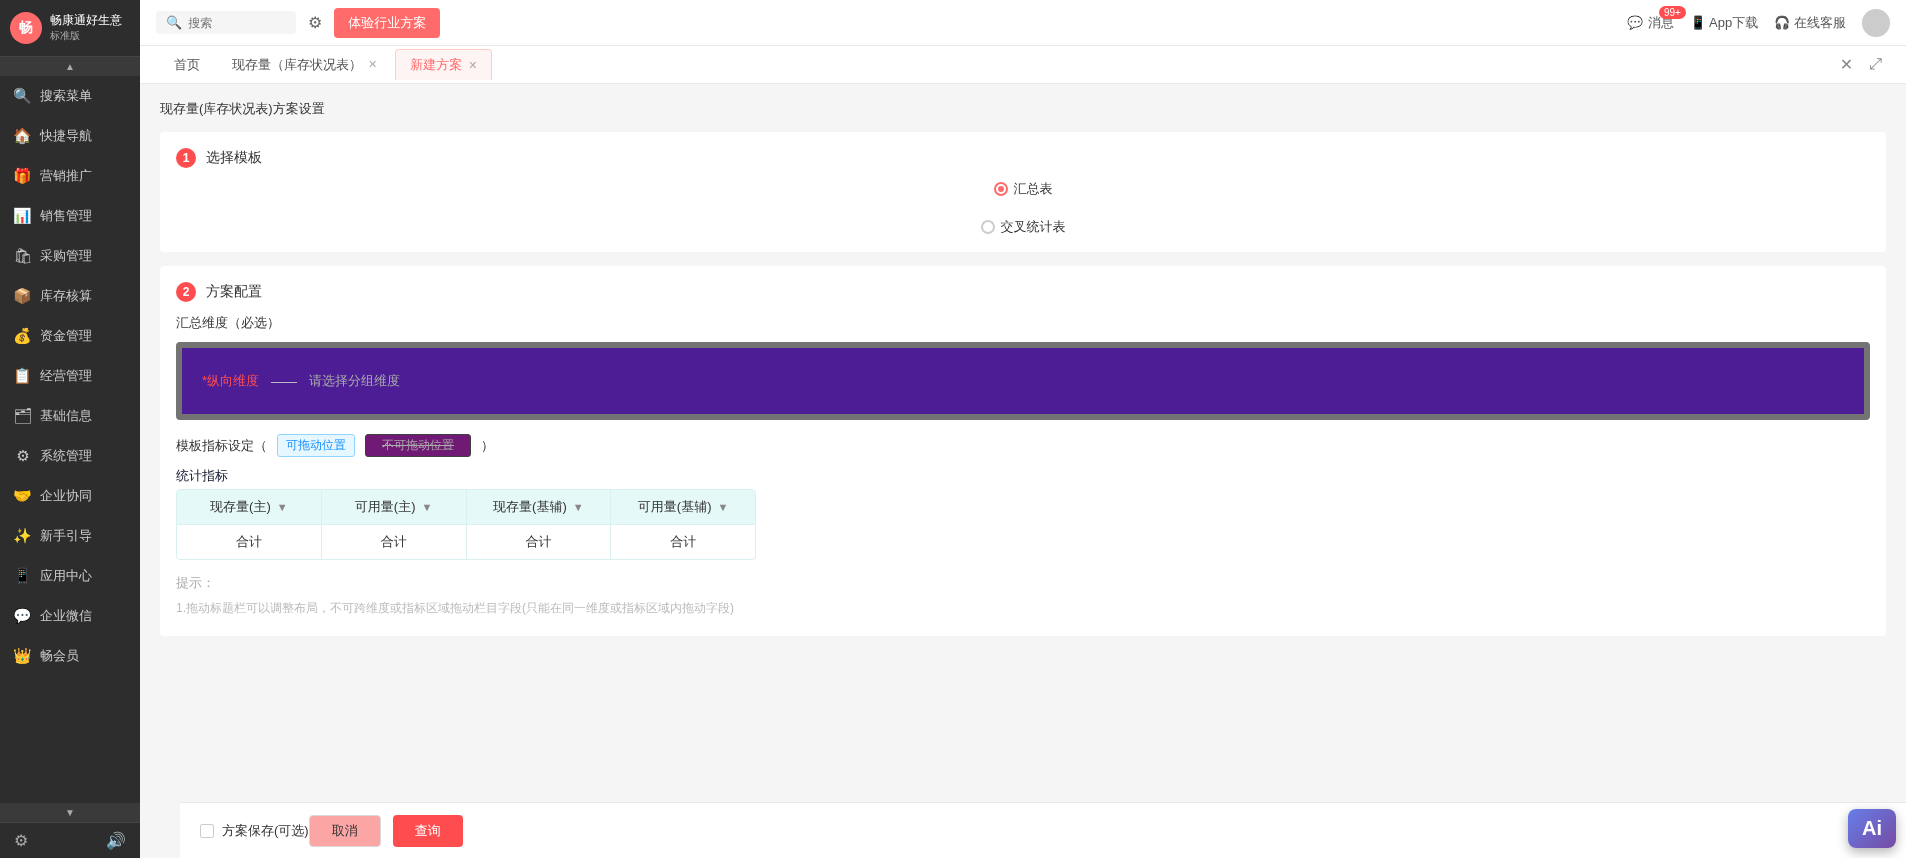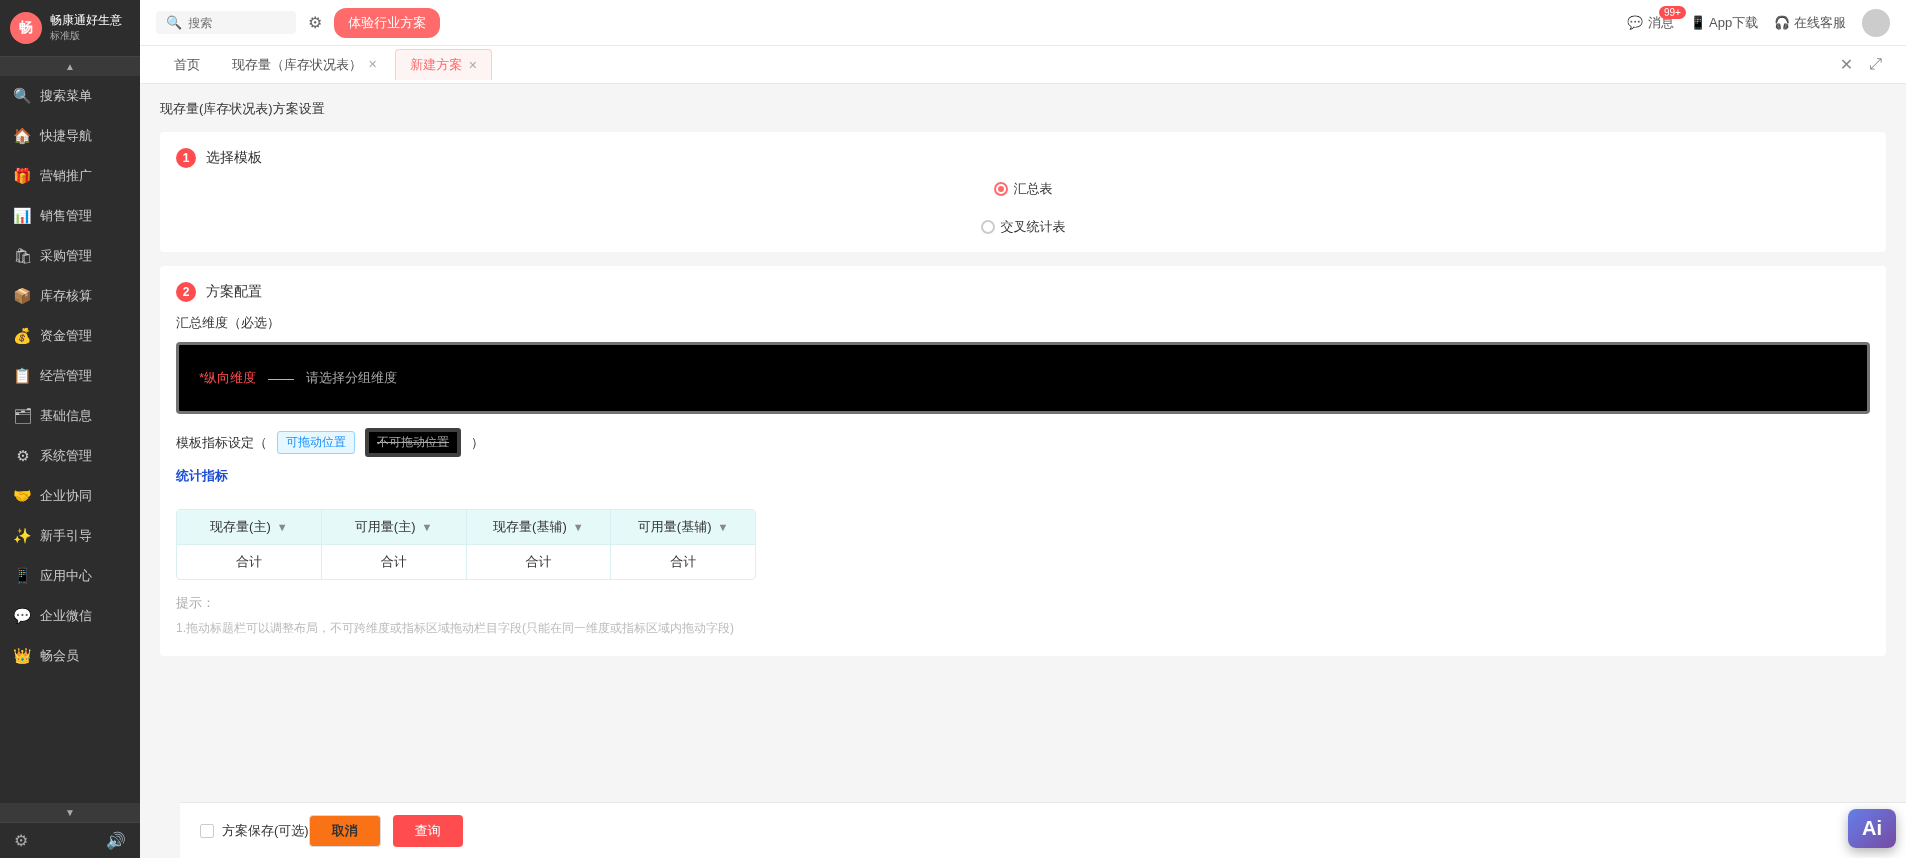--- a/index.html
+++ b/index.html
@@ -54,21 +54,21 @@
       padding: 0 16px; border-bottom: 1px solid #e8e8e8; gap: 12px;
     }
     .topbar-search {
       display: flex; align-items: center; background: #f5f5f5; border-radius: 4px;
       padding: 4px 10px; gap: 6px; width: 140px;
     }
     .topbar-search input { border: none; background: transparent; font-size: 12px; outline: none; width: 90px; }
     .topbar-gear { color: #666; cursor: pointer; font-size: 16px; }
     .topbar-trial-btn {
       background: #ff6b6b; color: white; border: none; padding: 6px 14px;
-      border-radius: 12px; cursor: pointer; font-size: 13px;
+      border-radius: 4px; cursor: pointer; font-size: 13px;
     }
     .topbar-right { margin-left: auto; display: flex; align-items: center; gap: 16px; color: #555; font-size: 13px; }
     .topbar-badge { position: relative; display: inline-flex; align-items: center; gap: 4px; }
     .badge-count {
       background: #ff4d4f; color: white; border-radius: 10px; font-size: 10px;
       padding: 1px 5px; position: absolute; top: -8px; right: -12px;
     }
     .topbar-avatar { width: 28px; height: 28px; background: #ccc; border-radius: 50%; }
 
     
@@ -105,40 +105,40 @@
     .radio-dot {
       width: 14px; height: 14px; border-radius: 50%; border: 2px solid #ccc;
       display: flex; align-items: center; justify-content: center;
     }
     .radio-dot.active { border-color: #ff6b6b; }
     .radio-dot.active::after { content: ''; width: 6px; height: 6px; border-radius: 50%; background: #ff6b6b; }
 
     .section2-label { font-size: 13px; color: #333; margin-bottom: 10px; }
 
     .dimension-area {
-      background: #000000; border: 3px solid #737373; border-radius: 4px;
+      background: #4c1d95; border: 6px solid #737373; border-radius: 4px;
       padding: 24px 20px; margin-bottom: 14px;
     }
     .dimension-row { display: flex; align-items: center; gap: 12px; }
     .dimension-label { color: #ff4d4f; font-size: 13px; }
     .dimension-dash { color: #ccc; }
     .dimension-placeholder { color: #aaa; font-size: 13px; }
 
     .template-label { font-size: 13px; color: #333; margin-bottom: 10px; display: flex; align-items: center; gap: 10px; }
     .draggable-badge {
       background: #e6f7ff; border: 1px solid #91d5ff; border-radius: 3px;
       padding: 2px 8px; font-size: 12px; color: #1890ff;
     }
     .non-draggable-badge {
-      background: #000000; border: 4px solid #404040; border-radius: 3px;
-      padding: 2px 8px; font-size: 12px; color: #aaa;
+      background: #701a75; border: 1px solid #404040; border-radius: 3px;
+      padding: 2px 16px; font-size: 12px; color: #aaa;
       text-decoration: line-through;
     }
 
-    .stats-section-label { color: #1d4ed8; font-size: 13px; margin-bottom: 24px; font-weight: bold; }
+    .stats-section-label { color: #0f172a; font-size: 13px; margin-bottom: 4px; }
     .stats-table { border: 1px solid #d9f0f0; border-radius: 4px; overflow: hidden; width: 580px; }
     .stats-table-header { display: flex; background: #e6f9f9; }
     .stats-table-header-cell {
       flex: 1; padding: 8px 12px; display: flex; align-items: center; justify-content: center;
       gap: 6px; font-size: 13px; color: #333; border-right: 1px solid #d9f0f0; cursor: pointer;
     }
     .stats-table-header-cell:last-child { border-right: none; }
     .stats-table-row { display: flex; border-top: 1px solid #d9f0f0; }
     .stats-table-cell {
       flex: 1; padding: 8px 12px; text-align: center; font-size: 13px; color: #333;
@@ -157,22 +157,22 @@
       display: flex; align-items: center; justify-content: flex-start;
       padding: 0 20px;
       margin-left: 40px;
     }
     .save-checkbox { display: flex; align-items: center; gap: 8px; font-size: 13px; color: #333; cursor: pointer; }
     .checkbox-box {
       width: 14px; height: 14px; border: 1px solid #ccc; border-radius: 2px;
     }
     .bottom-actions { display: flex; gap: 12px; }
     .btn-cancel {
-      padding: 1px 22px; border: 1px solid #d9d9d9; background: #f97316;
-      border-radius: 4px; cursor: pointer; font-size: 13px; color: #333; font-weight: bold;
+      padding: 1px 22px; border: 1px solid #d9d9d9; background: #fca5a5;
+      border-radius: 4px; cursor: pointer; font-size: 13px; color: #333;
     }
     .btn-query {
       padding: 7px 22px; background: #ff4d4f; border: none; color: white;
       border-radius: 4px; cursor: pointer; font-size: 13px;
     }
 
     
     .ai-float {
       position: fixed; bottom: 10px; right: 10px;
       background: linear-gradient(135deg, #667eea 0%, #764ba2 100%);

